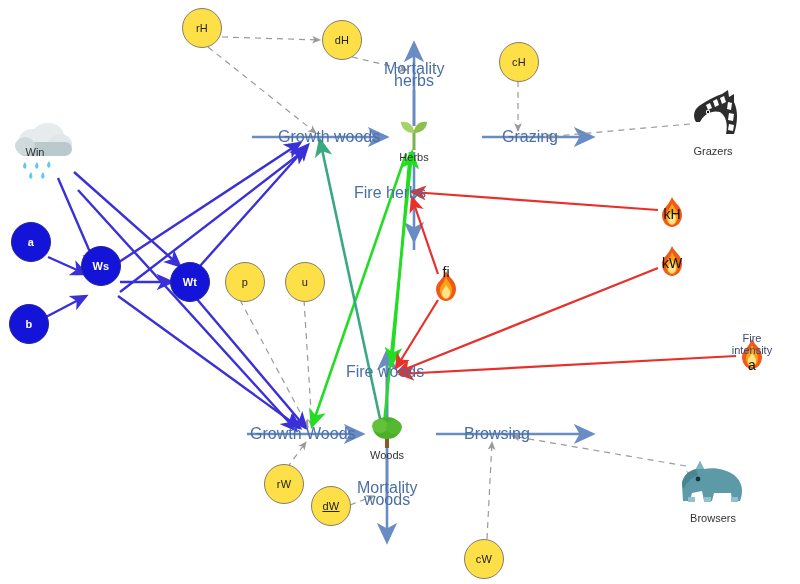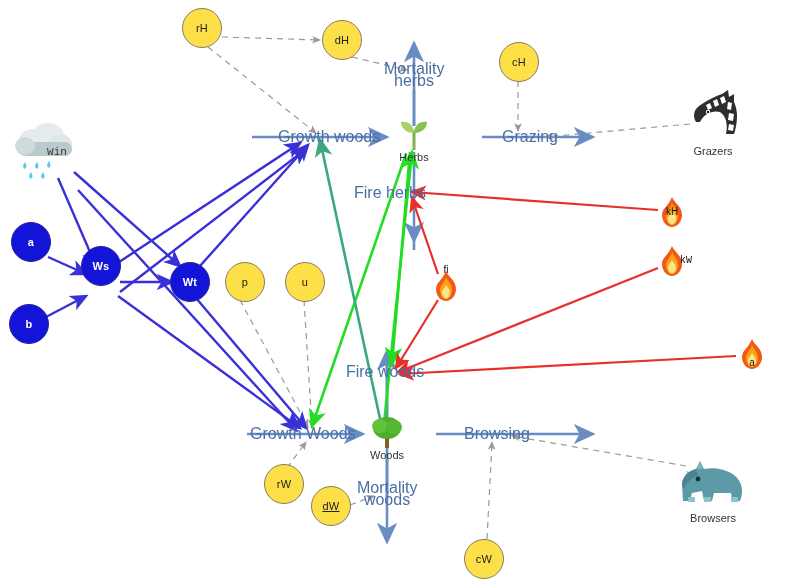--- a/index.html
+++ b/index.html
@@ -6,21 +6,21 @@
   body{width:800px;height:584px;font-family:"Liberation Sans",sans-serif;overflow:hidden;}
   #stage{position:relative;width:800px;height:584px;background:#fff;}
   svg.layer{position:absolute;left:0;top:0;width:800px;height:584px;}
   .node{position:absolute;border-radius:50%;display:flex;align-items:center;justify-content:center;
         font-size:11px;letter-spacing:.3px;}
   .node.param{width:38px;height:38px;background:#fde047;border:1.4px solid #8a7a6c;color:#222;}
   .node.state{width:38px;height:38px;background:#1414d8;border:1.4px solid #26269e;color:#fff;font-weight:bold;}
   .flowlabel{position:absolute;color:#4a6fa5;font-size:16px;line-height:12px;text-align:center;white-space:pre;}
   .iconlabel{position:absolute;color:#333;font-size:11px;text-align:center;white-space:nowrap;}
   .icon{position:absolute;}
-  .flamelbl{position:absolute;font-size:10px;color:#111;text-align:center;pointer-events:none;}
+  .flamelbl{position:absolute;font-size:14px;color:#111;text-align:center;pointer-events:none;}
   .fi-caption{position:absolute;color:#3a4a6b;font-size:11px;line-height:12px;text-align:center;white-space:pre;z-index:6;}
 </style>
 </head>
 <body>
 
 <div id="stage">
 
   <svg class="layer" viewBox="0 0 800 584">
     <defs>
       <marker id="mFlow" markerWidth="9" markerHeight="9" refX="7" refY="4.5" orient="auto">
@@ -119,21 +119,21 @@
       </g>
       <g fill="#5ec8ef">
         <path d="M17,40 q3,5 0,7 q-4,-2 0,-7z"></path>
         <path d="M29,40 q3,5 0,7 q-4,-2 0,-7z"></path>
         <path d="M41,39 q3,5 0,7 q-4,-2 0,-7z"></path>
         <path d="M23,50 q3,5 0,7 q-4,-2 0,-7z"></path>
         <path d="M35,50 q3,5 0,7 q-4,-2 0,-7z"></path>
       </g>
     </svg>
   </div>
-  <div class="iconlabel" style="left:34px;top:146px;width:46px;color:#333;font-family:Liberation Mono, monospace;">Win</div>
+  <div class="iconlabel" style="left:12px;top:146px;width:46px;color:#333;">Win</div>
 
   <div class="icon" style="left:396px;top:116px;width:36px;height:36px;">
     <svg width="36" height="36" viewBox="0 0 36 36">
       <path d="M18,34 L18,14" stroke="#7bb34a" stroke-width="3" fill="none"></path>
       <path d="M18,17 C10,17 5,12 5,6 C13,5 18,10 18,17z" fill="#a8d169"></path>
       <path d="M18,17 C26,17 31,12 31,6 C23,5 18,10 18,17z" fill="#8cc04e"></path>
     </svg>
   </div>
   <div class="iconlabel" style="left:388px;top:151px;width:52px;">Herbs</div>
 
@@ -199,30 +199,32 @@
   </div>
   <div class="flamelbl" style="left:658px;top:206px;width:28px;">kH</div>
 
   <div class="icon" style="left:658px;top:245px;width:28px;height:32px;">
     <svg width="28" height="32" viewBox="0 0 28 32">
       <path d="M14,1 C17,8 24,10 24,19 C24,26 19,31 14,31 C9,31 4,26 4,19 C4,12 10,11 14,1z" fill="#f05a18"></path>
       <path d="M14,7 C16,12 20,14 20,20 C20,25 17,29 14,29 C11,29 8,25 8,20 C8,15 12,14 14,7z" fill="#fba317"></path>
       <path d="M14,15 C15.5,18 18,19 18,22.5 C18,26 16,28.5 14,28.5 C12,28.5 10,26 10,22.5 C10,19.5 12.5,19 14,15z" fill="#fde38a"></path>
     </svg>
   </div>
-  <div class="flamelbl" style="left:672px;top:255px;width:28px;font-family:Liberation Mono, monospace;">kW</div>
+  <div class="flamelbl" style="left:658px;top:255px;width:28px;">kW</div>
 
   <div class="icon" style="left:738px;top:338px;width:28px;height:32px;">
     <svg width="28" height="32" viewBox="0 0 28 32">
       <path d="M14,1 C17,8 24,10 24,19 C24,26 19,31 14,31 C9,31 4,26 4,19 C4,12 10,11 14,1z" fill="#f05a18"></path>
       <path d="M14,7 C16,12 20,14 20,20 C20,25 17,29 14,29 C11,29 8,25 8,20 C8,15 12,14 14,7z" fill="#fba317"></path>
       <path d="M14,15 C15.5,18 18,19 18,22.5 C18,26 16,28.5 14,28.5 C12,28.5 10,26 10,22.5 C10,19.5 12.5,19 14,15z" fill="#fde38a"></path>
     </svg>
   </div>
   <div class="flamelbl" style="left:738px;top:357px;width:28px;">a</div>
+  <div class="fi-caption" style="left:712px;top:332px;width:80px;">Fire
+intensity</div>
 
   <div class="flowlabel" style="left:278px;top:131px;width:92px;">Growth woods</div>
   <div class="flowlabel" style="left:384px;top:63px;width:60px;">Mortality
 herbs</div>
   <div class="flowlabel" style="left:500px;top:131px;width:60px;">Grazing</div>
   <div class="flowlabel" style="left:350px;top:187px;width:80px;">Fire herbs</div>
   <div class="flowlabel" style="left:250px;top:428px;width:100px;">Growth Woods</div>
   <div class="flowlabel" style="left:357px;top:482px;width:60px;">Mortality
 woods</div>
   <div class="flowlabel" style="left:464px;top:428px;width:60px;">Browsing</div>

